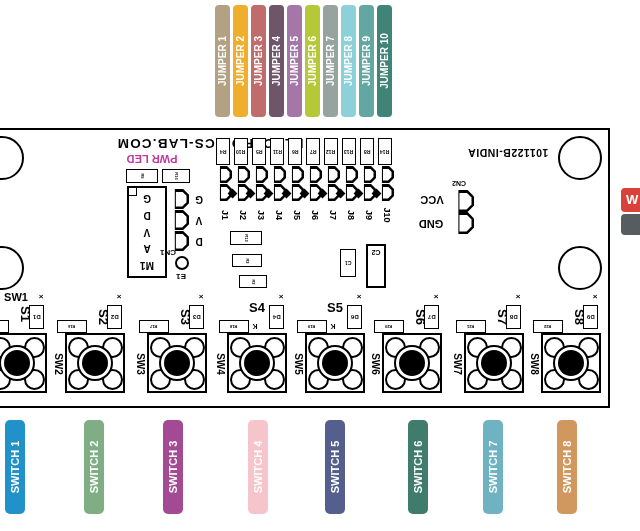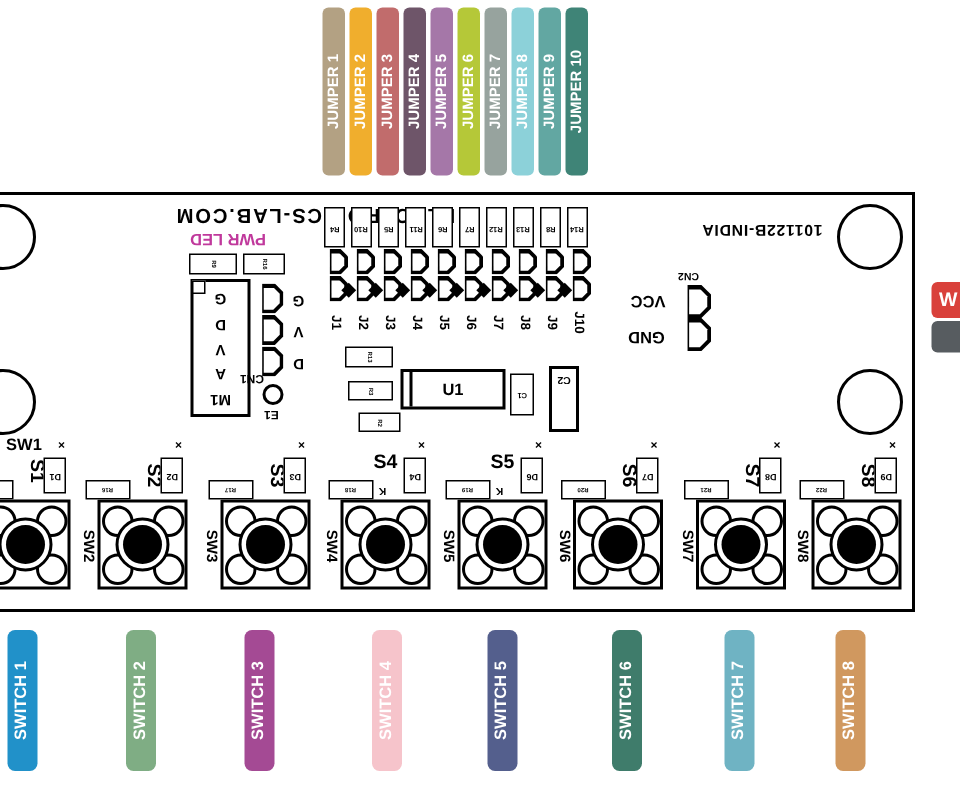--- a/index.html
+++ b/index.html
@@ -72,24 +72,20 @@
   <div class="bx ctr" style="left:230px;top:231px;width:32px;height:14px">
     <span class="t vdn" style="font-size:4px">R13</span>
   </div>
   <div class="bx ctr" style="left:232px;top:254px;width:30px;height:13px">
     <span class="t vdn" style="font-size:4px">R3</span>
   </div>
   <div class="bx ctr" style="left:239px;top:275px;width:28px;height:13px">
     <span class="t vdn" style="font-size:4px">R2</span>
   </div>
 
-  <div class="bx2 ctr" style="left:267px;top:246px;width:70px;height:27px">
-    <div class="board-line" style="left:4px;top:0;width:2px;height:100%"></div>
-    <span style="font-weight:bold;font-size:11px">U1</span>
-  </div>
 
   <div class="bx ctr" style="left:340px;top:249px;width:16px;height:28px">
     <span class="r180" style="font-weight:bold;font-size:5px">C1</span>
   </div>
   <div class="bx2" style="left:366px;top:244px;width:20px;height:44px">
     <span class="t r180 ctr" style="left:0;top:3px;width:100%;height:8px;font-size:7px">C2</span>
   </div>
 
   <div class="pill" style="left:621px;top:188px;width:28px;height:24px;background:#d9413b">
     <span class="t" style="left:5px;top:5px;color:#fff;font-size:13px">W</span>

